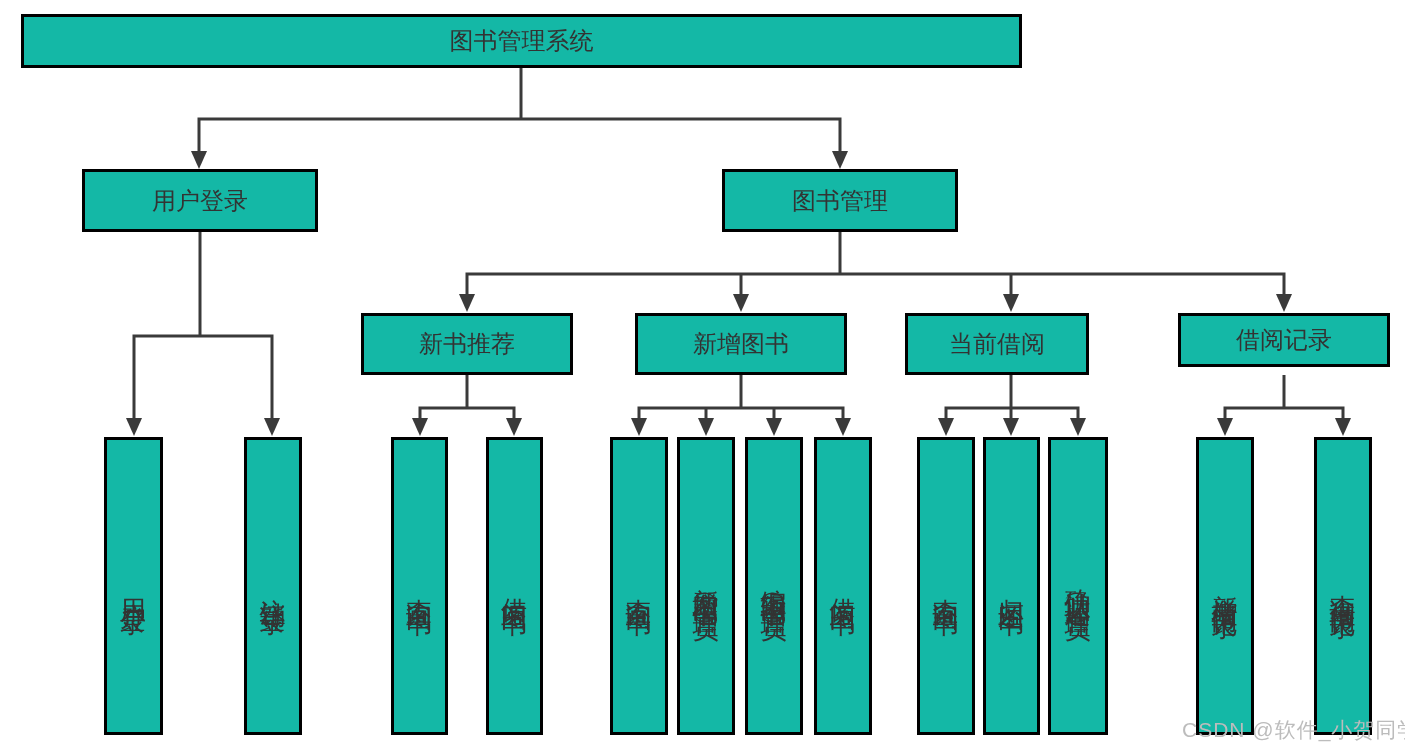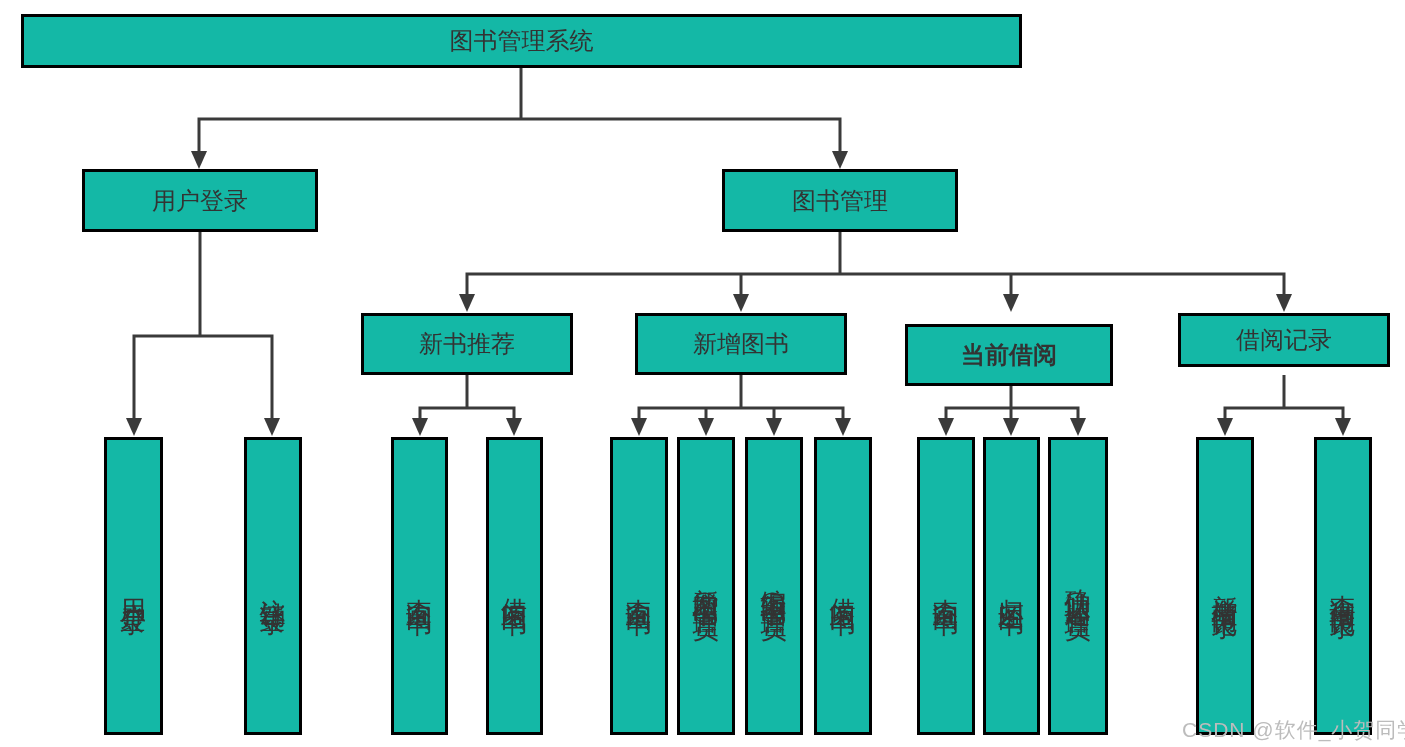--- a/index.html
+++ b/index.html
@@ -130,21 +130,21 @@
     </g>
   </svg>
 
   <div class="node" style="left:21px; top:14px; width:1001px; height:54px;">图书管理系统</div>
 
   <div class="node" style="left:82px; top:169px; width:236px; height:63px;">用户登录</div>
   <div class="node" style="left:722px; top:169px; width:236px; height:63px;">图书管理</div>
 
   <div class="node" style="left:361px; top:313px; width:212px; height:62px;">新书推荐</div>
   <div class="node" style="left:635px; top:313px; width:212px; height:62px;">新增图书</div>
-  <div class="node" style="left:905px; top:324px; width:208px; height:62px;font-weight:bold;">当前借阅</div>
+  <div class="node" style="left:905px; top:313px; width:184px; height:62px;">当前借阅</div>
   <div class="node" style="left:1178px; top:313px; width:212px; height:54px;">借阅记录</div>
 
   <div class="node leaf" style="left:104px; top:437px; width:59px; height:298px;">用户登录</div>
   <div class="node leaf" style="left:244px; top:437px; width:58px; height:298px;">注销登录</div>
 
   <div class="node leaf" style="left:391px; top:437px; width:57px; height:298px;">查询图书</div>
   <div class="node leaf" style="left:486px; top:437px; width:57px; height:298px;">借阅图书</div>
 
   <div class="node leaf" style="left:610px; top:437px; width:58px; height:298px;">查询图书</div>
   <div class="node leaf" style="left:677px; top:437px; width:58px; height:298px;">新增图书（管理员）</div>

